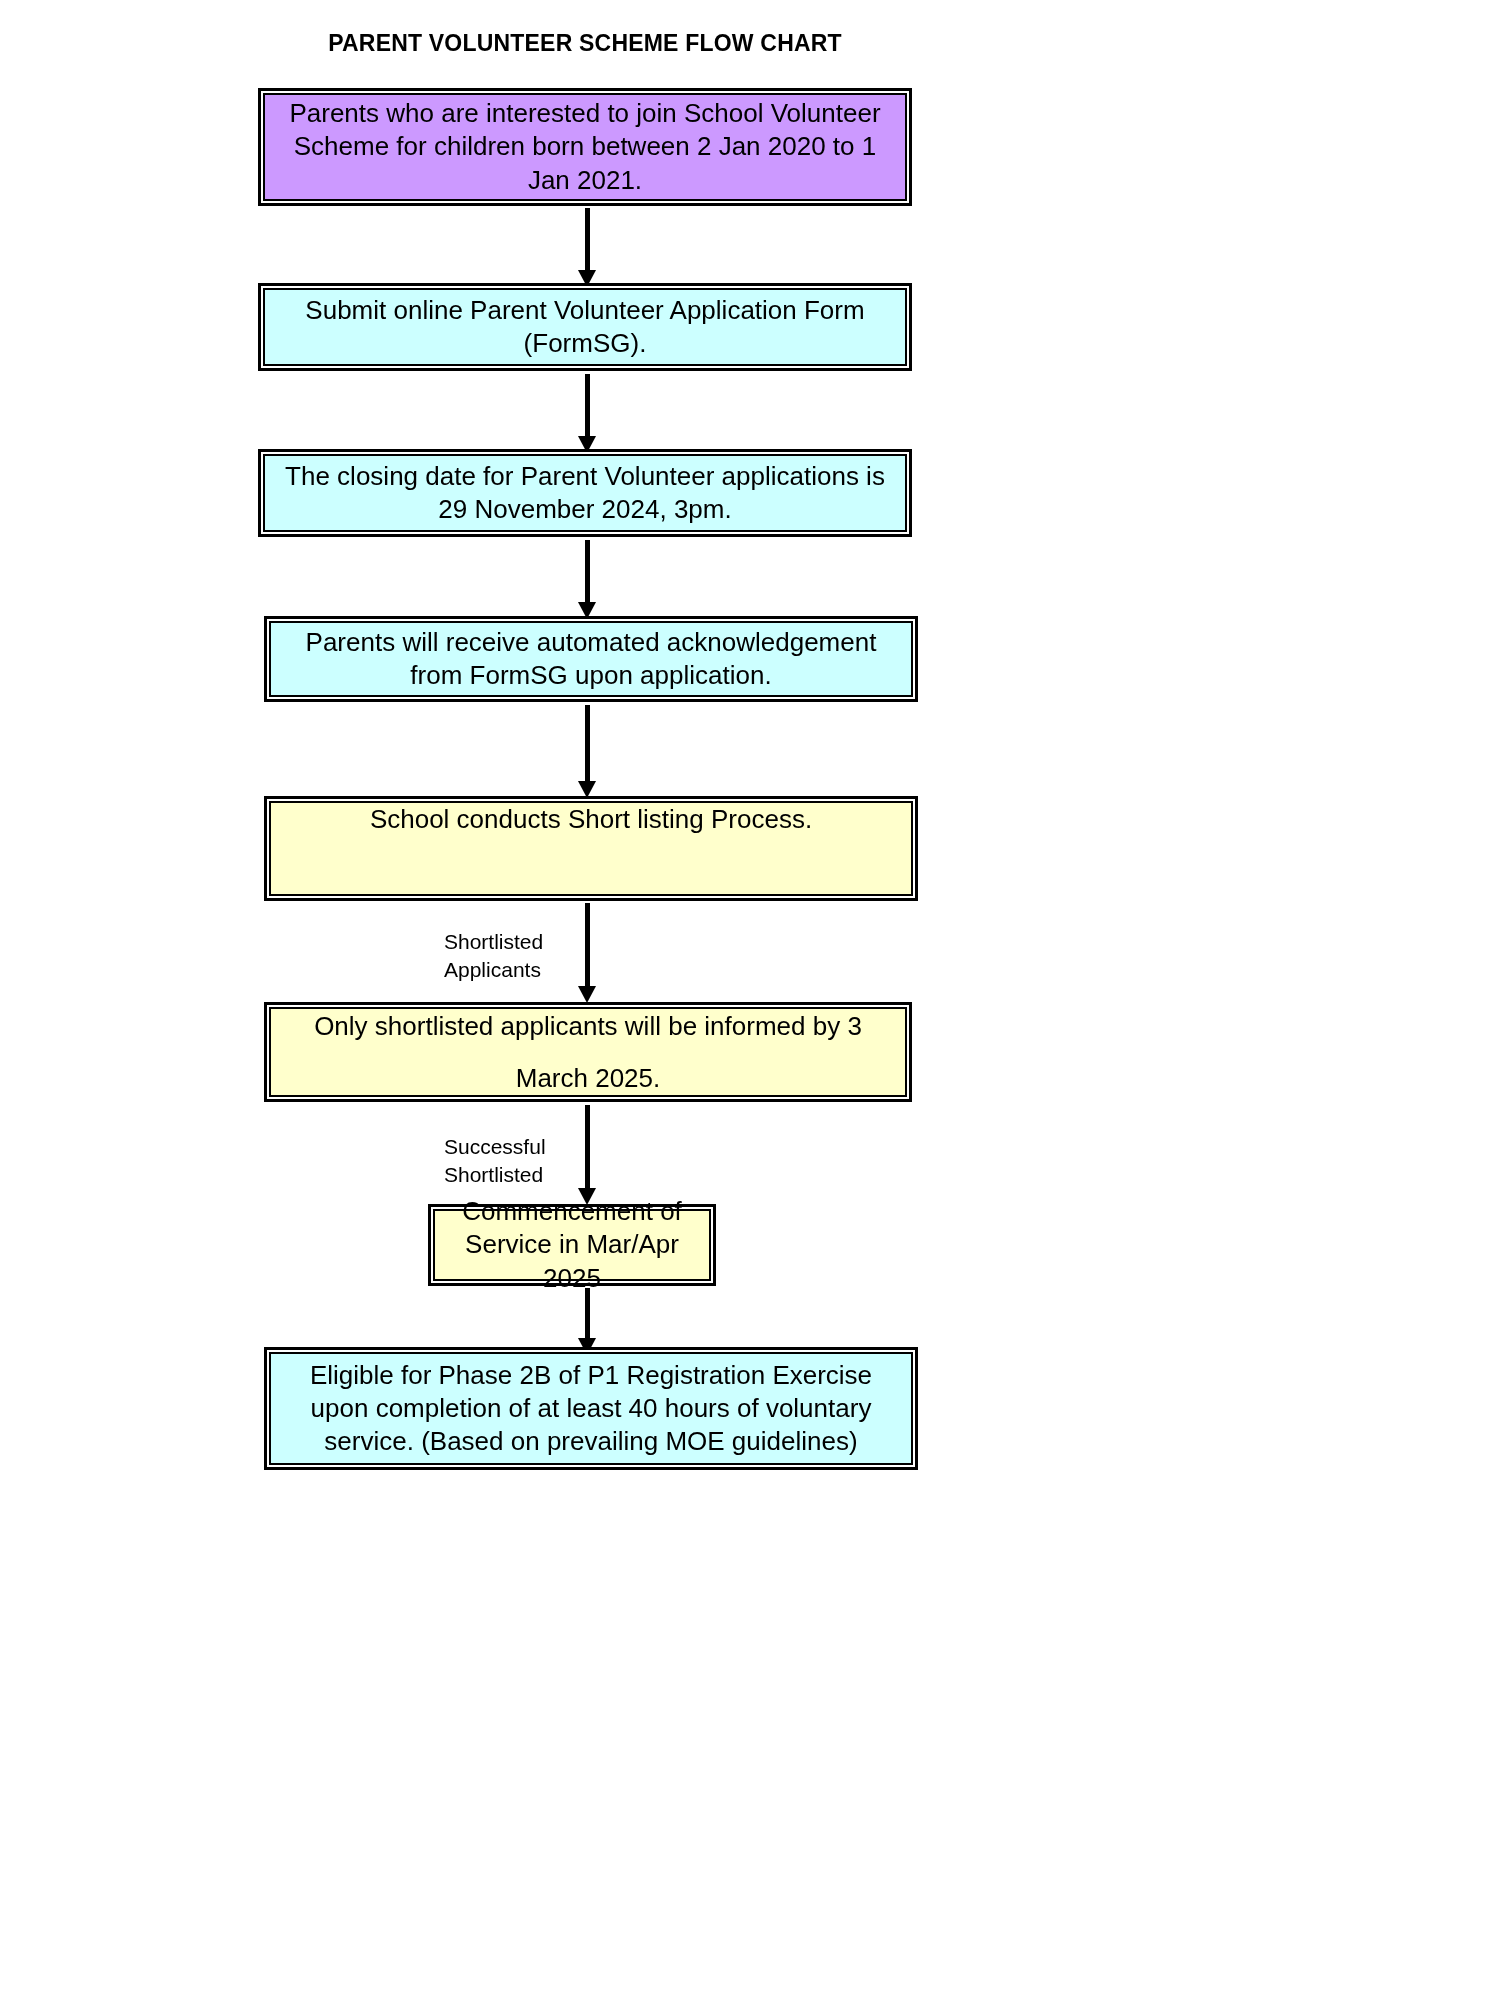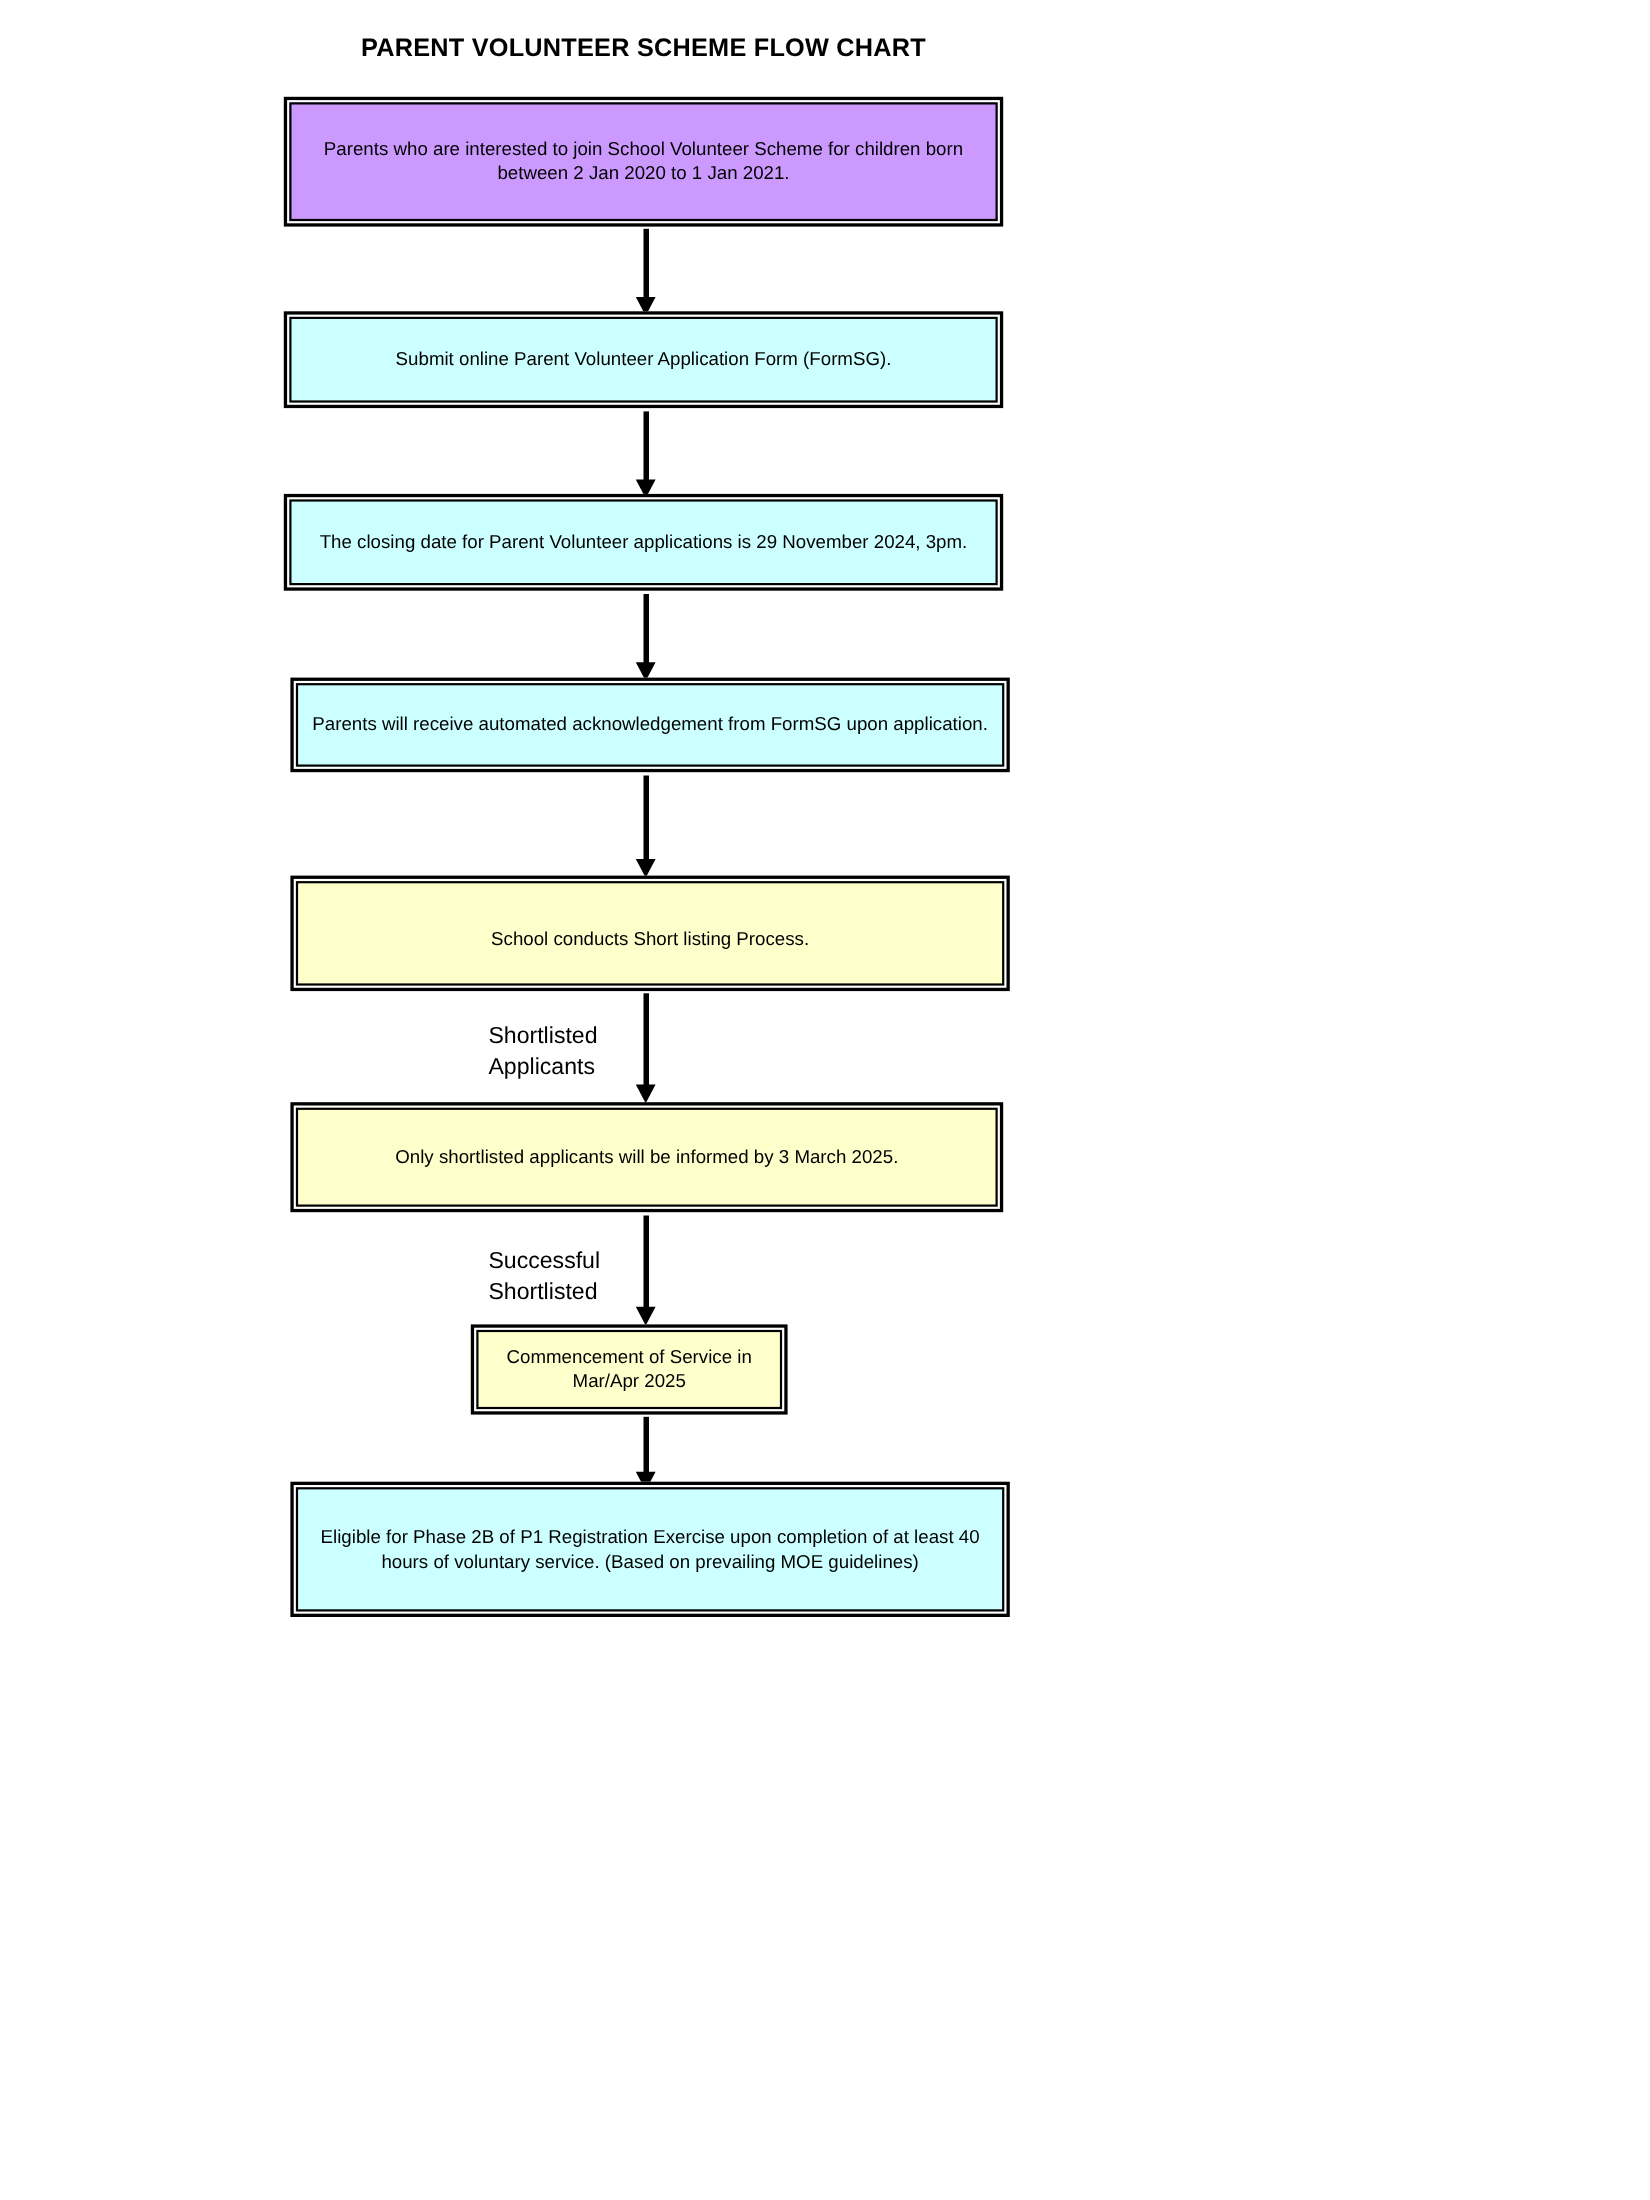--- a/index.html
+++ b/index.html
@@ -44,27 +44,27 @@
     box-sizing: border-box;
     width: 100%;
     height: 100%;
     border: 2px solid #000000;
     display: flex;
     flex-direction: column;
     justify-content: center;
     align-items: center;
     text-align: center;
     color: #000000;
-    font-size: 17px;
+    font-size: 26px;
     line-height: 1.28;
     padding: 4px 10px;
   }
   .node-inner.top-align {
-    justify-content: center;
-    padding-top: 14px;
+    justify-content: flex-start;
+    padding-top: 0;
   }
   .node-inner.spaced {
     line-height: 2.0;
   }
   .fill-purple .node-inner { background: #cc99ff; }
   .fill-cyan   .node-inner { background: #ccffff; }
   .fill-yellow .node-inner { background: #ffffcc; }
 
   .node-text {
     display: block;

